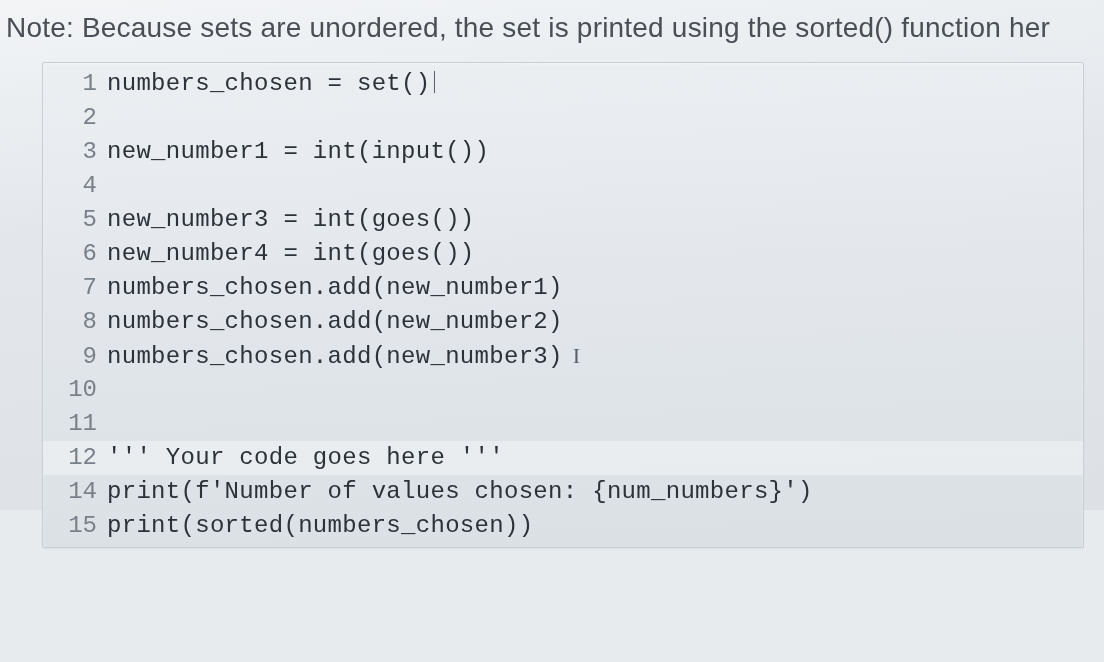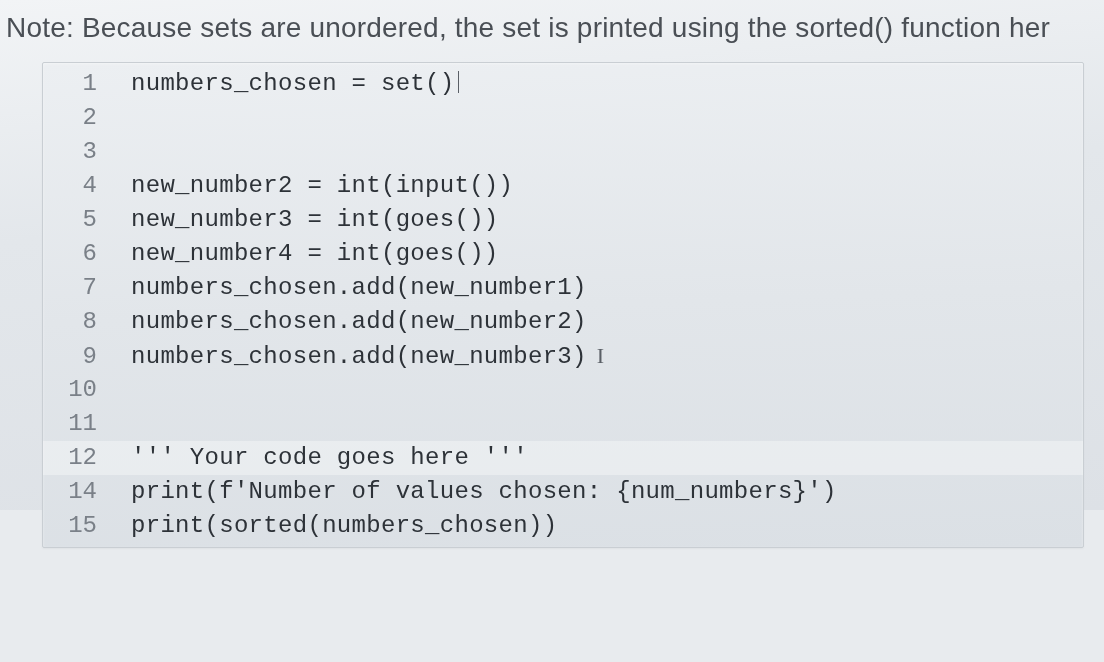--- a/index.html
+++ b/index.html
@@ -49,21 +49,20 @@
     color: #7a8088;
     user-select: none;
     flex-shrink: 0;
   }
   .code {
     font-family: "Consolas", "Menlo", "Courier New", monospace;
     font-size: 24px;
     color: #2d3238;
     white-space: pre;
     letter-spacing: 0.3px;
-    margin-left: 24px;
   }
   .line.hl {
     background: rgba(255,255,255,0.35);
   }
   .caret {
     display: inline-block;
     width: 1px;
     height: 22px;
     border-left: 1px solid #5a5f66;
     vertical-align: middle;
@@ -92,25 +91,25 @@
       <div class="code"><span>numbers_chosen = set()</span><span class="caret"></span></div>
     </div>
 
     <div class="line">
       <div class="gutter">2</div>
       <div class="code"></div>
     </div>
 
     <div class="line">
       <div class="gutter">3</div>
+      <div class="code">new_number1 = int(input())</div>
     </div>
 
     <div class="line">
       <div class="gutter">4</div>
-      <div class="code">new_number2 = int(input())</div>
     </div>
 
     <div class="line">
       <div class="gutter">5</div>
       <div class="code">new_number3 = int(goes())</div>
     </div>
 
     <div class="line">
       <div class="gutter">6</div>
       <div class="code">new_number4 = int(goes())</div>

